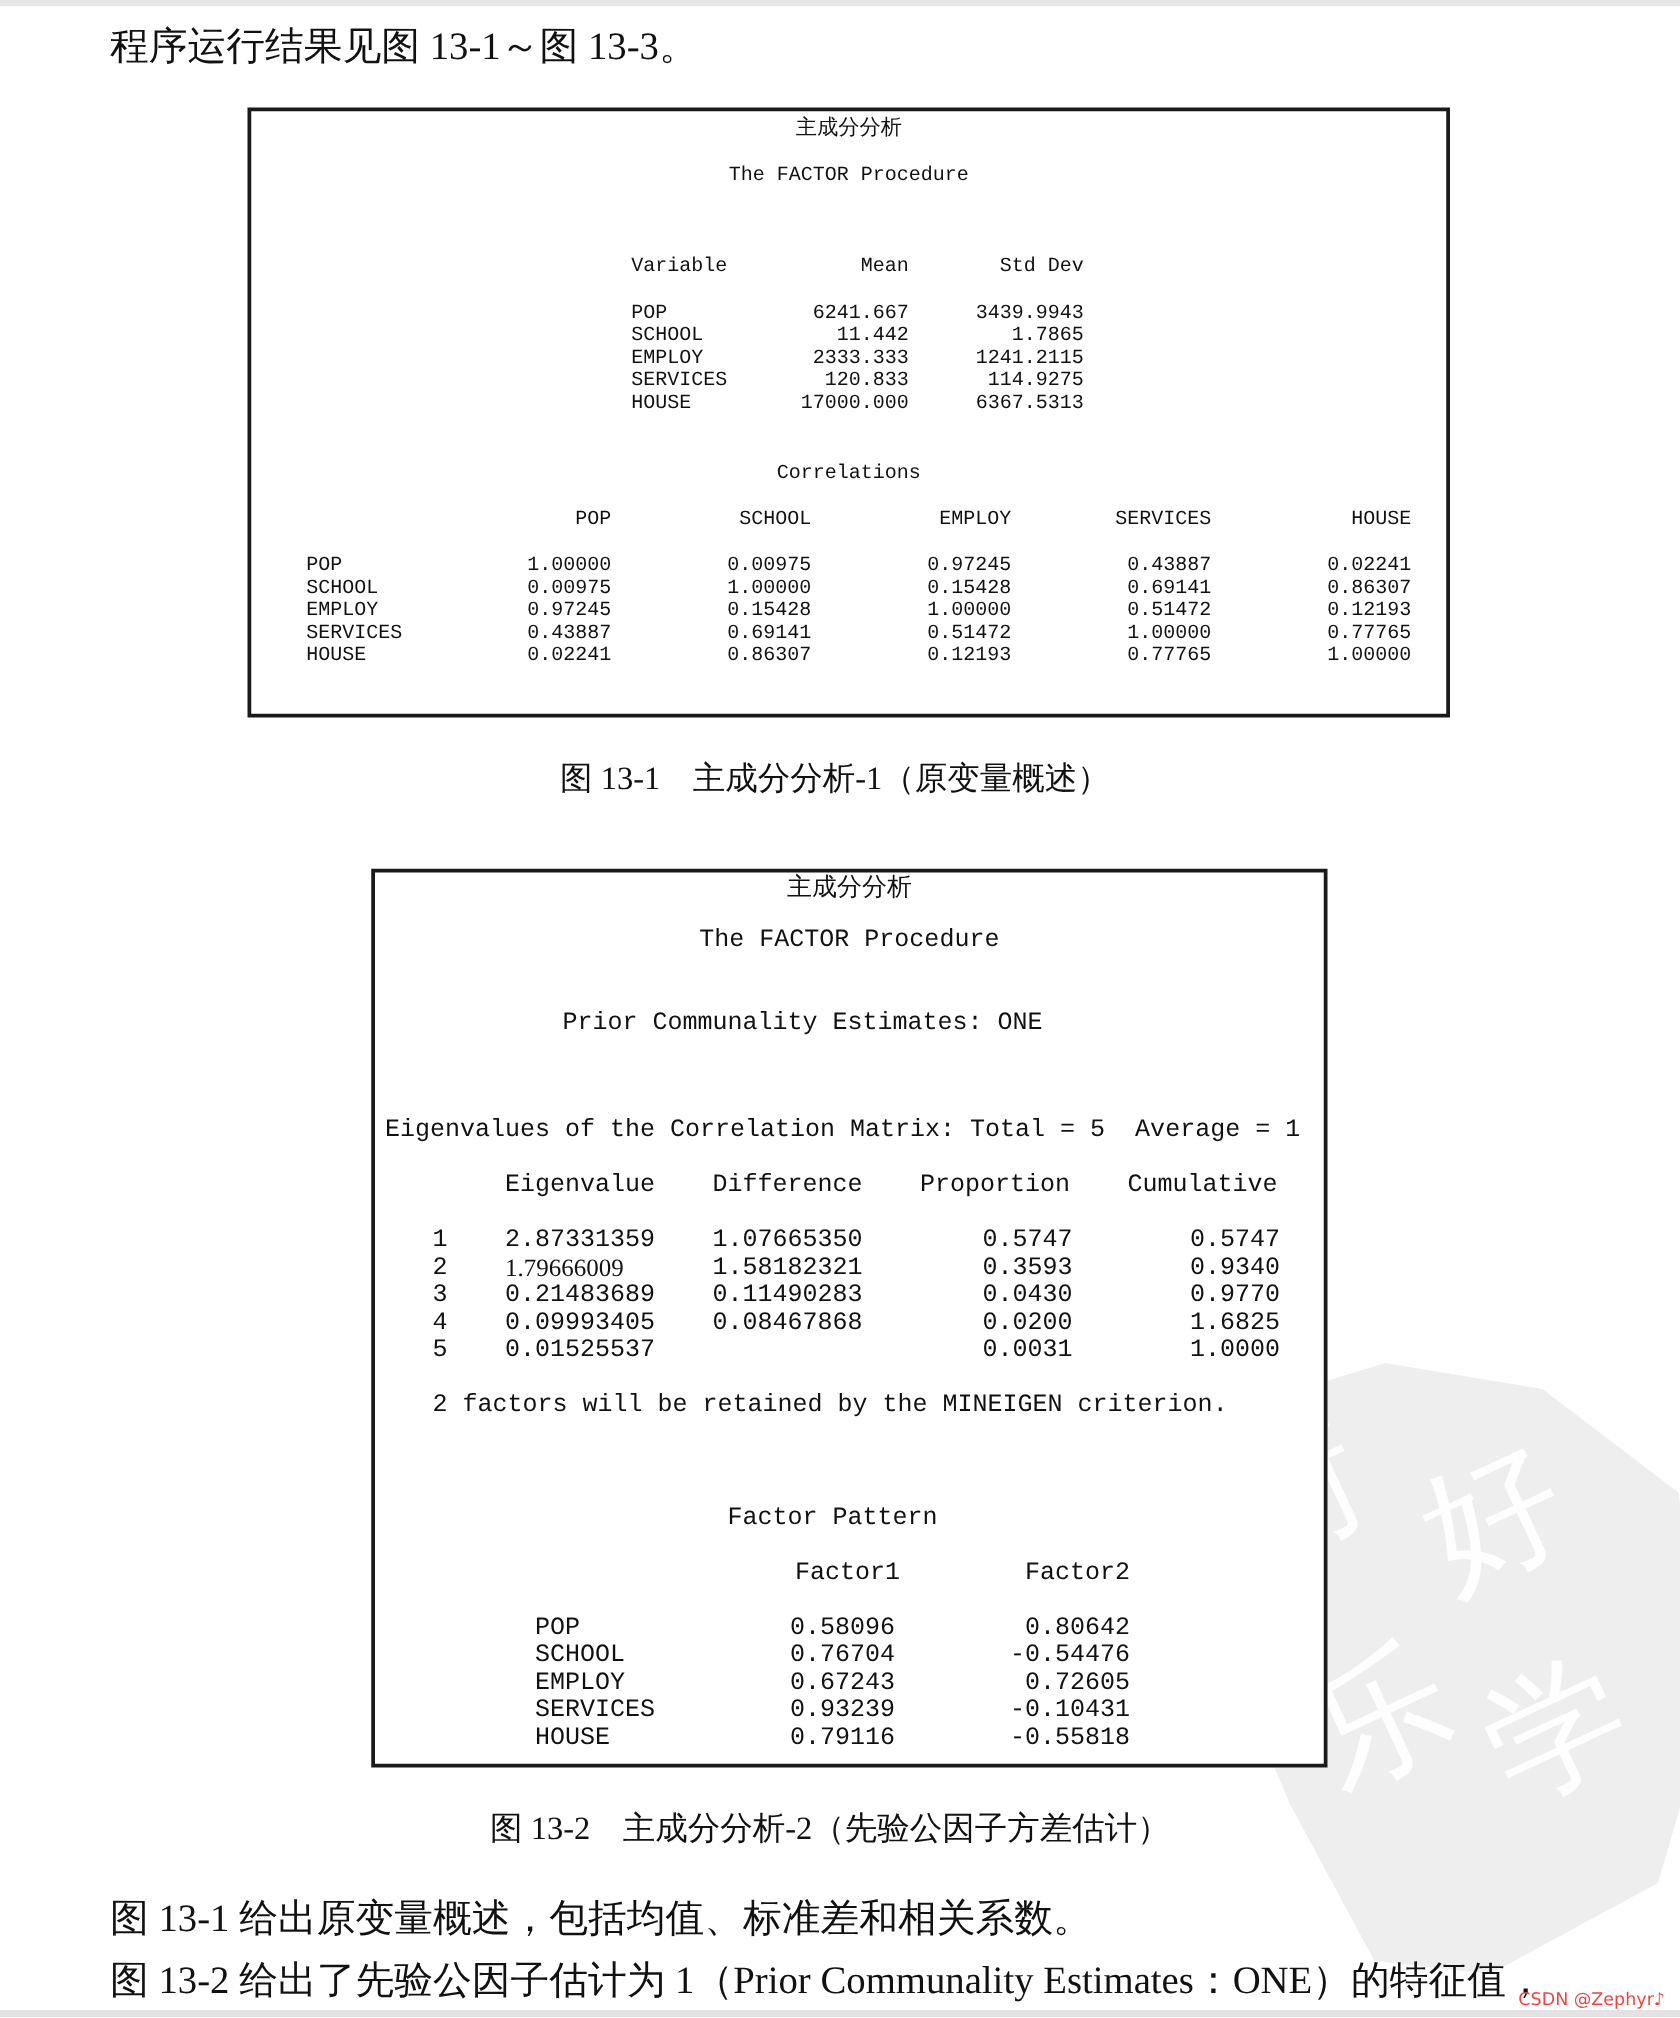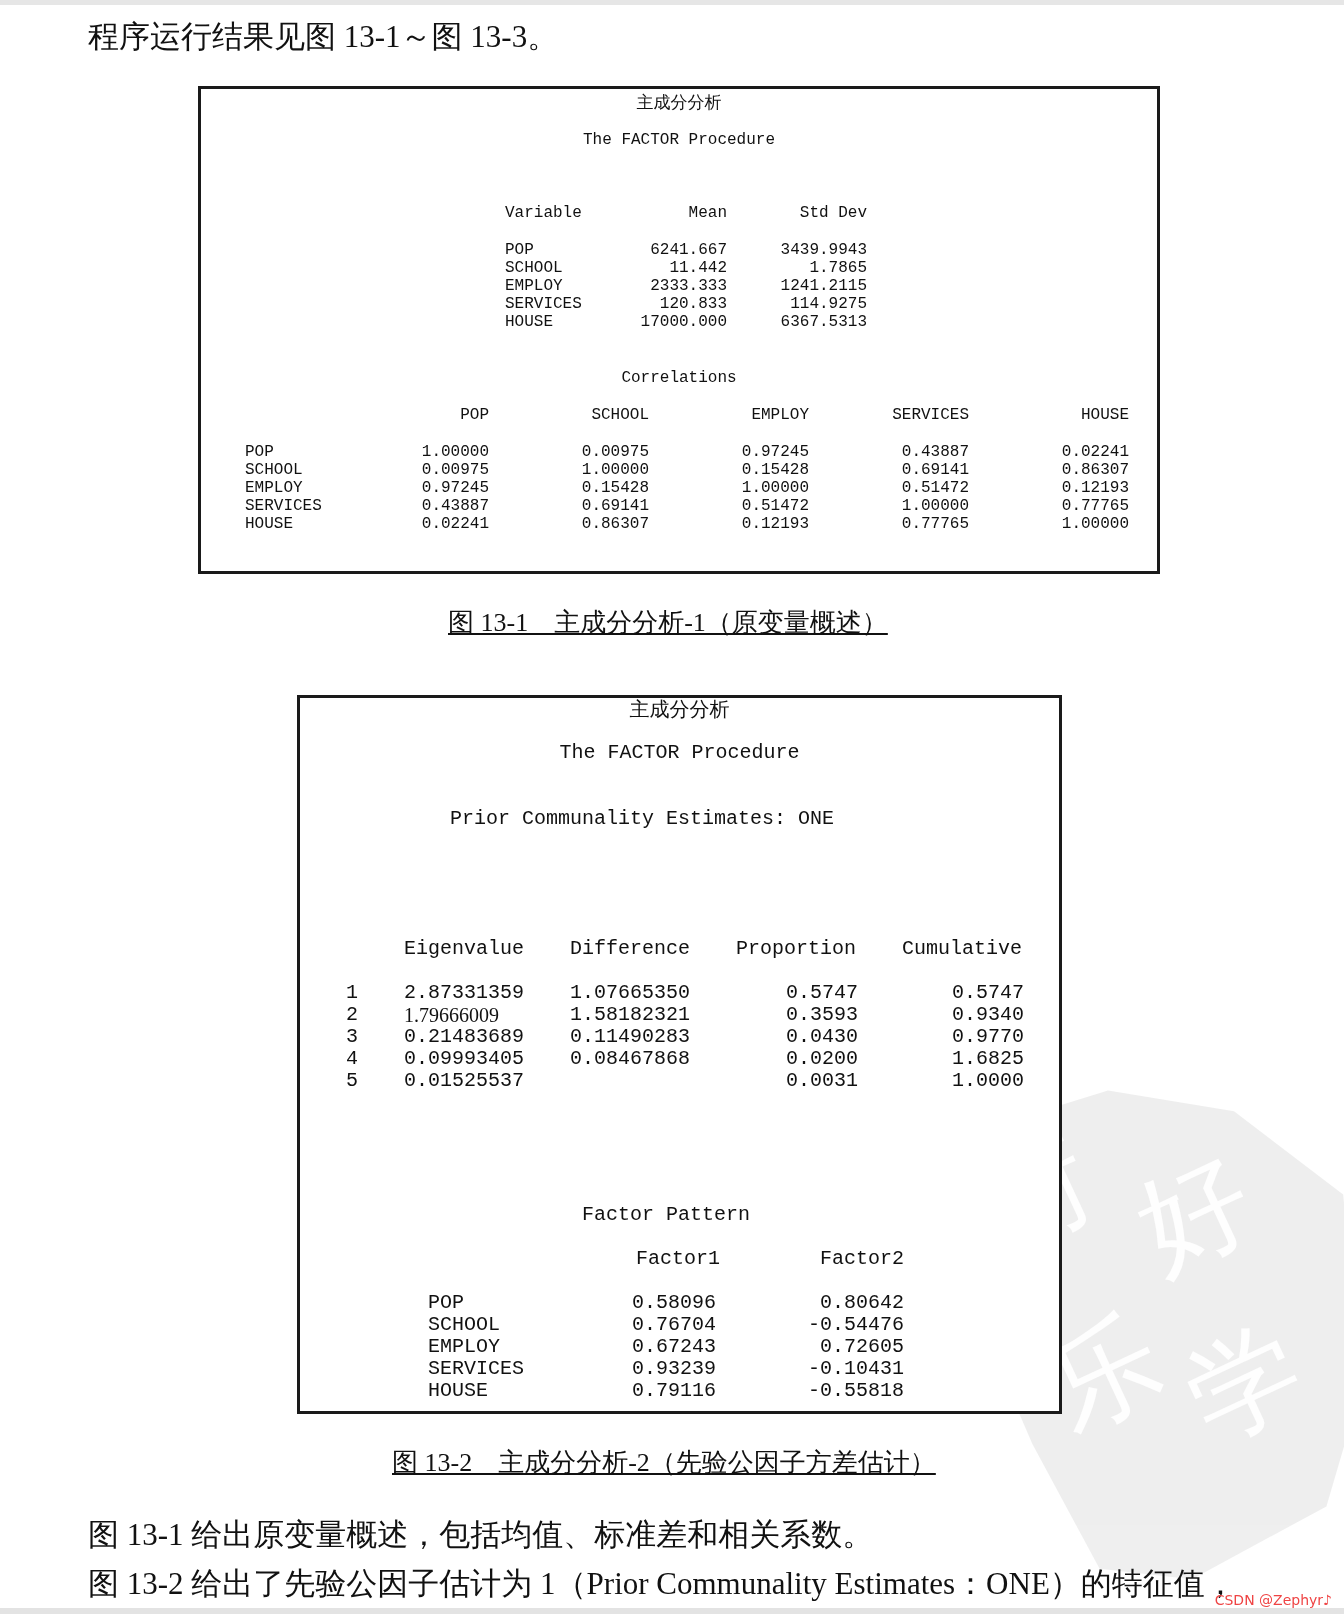--- a/index.html
+++ b/index.html
@@ -4,21 +4,21 @@
   <style>
     html, body { margin: 0; padding: 0; }
     body {
       width: 1344px; height: 1614px; position: relative; overflow: hidden;
       background: #ffffff; color: #111;
       font-family: "Liberation Serif", "DejaVu Serif", serif;
     }
     .topbar { position: absolute; left: 0; top: 0; width: 1344px; height: 5px; background: #e6e6e6; }
     .bottombar { position: absolute; left: 0; bottom: 0; width: 1344px; height: 6px; background: #e3e3e3; }
     .para { position: absolute; font-size: 31px; line-height: 40px; white-space: nowrap; color: #111; }
-    .caption { position: absolute; font-size: 26px; line-height: 34px; white-space: nowrap; color: #111; text-decoration: underline; }
+    .caption { position: absolute; font-size: 26px; line-height: 34px; white-space: nowrap; color: #111; }
     .box {
       position: absolute; border: 3px solid #1a1a1a; background: #fff;
       font-family: "Liberation Mono", "DejaVu Sans Mono", monospace; color: #111;
     }
     .box .ln { position: absolute; white-space: pre; }
     .b1 .ln { font-size: 16px; line-height: 19px; }
     .b2 .ln { font-size: 20px; line-height: 22px; }
     .c { text-align: center; left: 0; right: 0; }
     .r { text-align: right; }
     .cjk { font-family: "DejaVu Sans", sans-serif; }
@@ -135,20 +135,21 @@
   </div>
 </div>
 
 <div class="caption over" style="left:448px; top:606px;">图 13-1　主成分分析-1（原变量概述）</div>
 
 <div class="box b2 over" style="left:297px; top:695px; width:759px; height:713px;">
   <div class="ln c cjk" style="top:0px; font-size:20px;">主成分分析</div>
   <div class="ln c" style="top:44px;">The FACTOR Procedure</div>
   <div class="ln" style="left:150px; top:110px;">Prior Communality Estimates: ONE</div>
 
+  <div class="ln" style="left:8px; top:196px;">Eigenvalues of the Correlation Matrix: Total = 5  Average = 1</div>
 
   <div>
     <div class="ln" style="left:104px; top:240px;">Eigenvalue</div>
     <div class="ln" style="left:270px; top:240px;">Difference</div>
     <div class="ln" style="left:436px; top:240px;">Proportion</div>
     <div class="ln" style="left:602px; top:240px;">Cumulative</div>
 
     <div>
       <div class="ln" style="left:46px; top:284px;">1</div>
       <div class="ln" style="left:104px; top:284px;">2.87331359</div>
@@ -179,20 +180,21 @@
     </div>
     <div>
       <div class="ln" style="left:46px; top:372px;">5</div>
       <div class="ln" style="left:104px; top:372px;">0.01525537</div>
       <div class="ln" style="left:270px; top:372px;"></div>
       <div class="ln r" style="left:436px; width:122px; top:372px;">0.0031</div>
       <div class="ln r" style="left:602px; width:122px; top:372px;">1.0000</div>
     </div>
   </div>
 
+  <div class="ln" style="left:46px; top:416px;">2 factors will be retained by the MINEIGEN criterion.</div>
 
   <div class="ln" style="left:282px; top:506px;">Factor Pattern</div>
 
   <div>
     <div class="ln r" style="left:310px; width:110px; top:550px;">Factor1</div>
     <div class="ln r" style="left:480px; width:124px; top:550px;">Factor2</div>
 
     <div>
       <div class="ln" style="left:128px; top:594px;">POP</div>
       <div class="ln r" style="left:310px; width:106px; top:594px;">0.58096</div>

